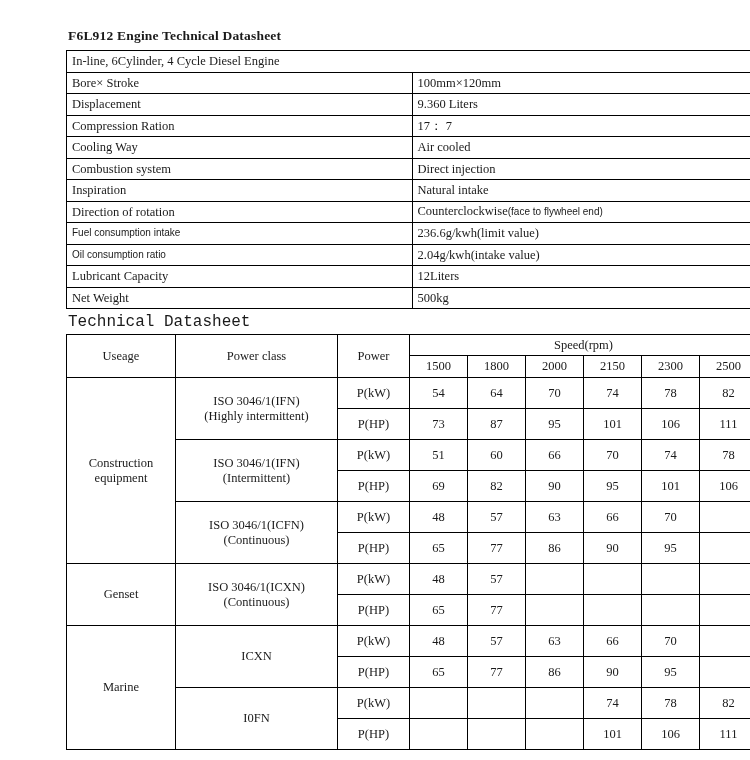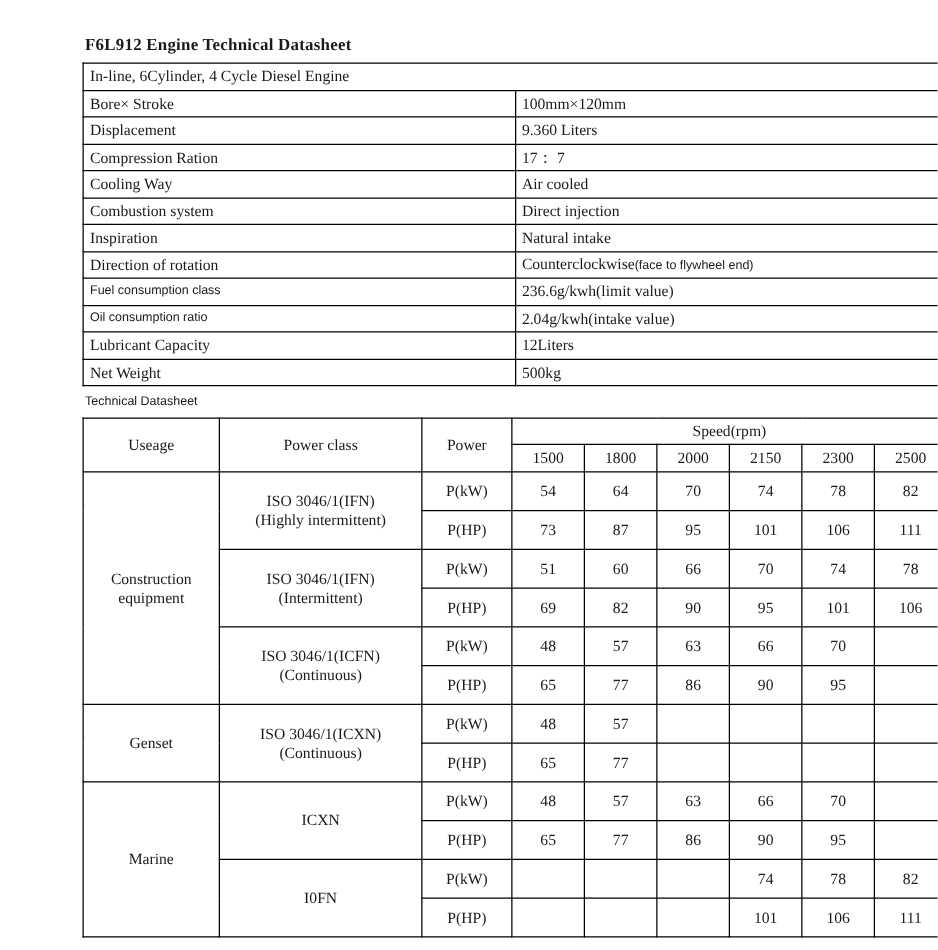--- a/index.html
+++ b/index.html
@@ -24,22 +24,22 @@
   }
   .doc-title {
     font-family: "Liberation Serif", "DejaVu Serif", serif;
     font-weight: bold;
     font-size: 13.5px;
     letter-spacing: 0.2px;
     margin: 0 0 6px 2px;
     line-height: 16px;
   }
   .caption {
-    font-family: Liberation Sans, sans-serif;
-    font-size: 10px;
+    font-family: Liberation Mono, monospace;
+    font-size: 16px;
     margin: 5px 0 4px 2px;
     line-height: 16px;
   }
 
   table {
     border-collapse: collapse;
     table-layout: fixed;
     width: 692px;
     font-size: 12.5px;
   }
@@ -118,21 +118,21 @@
         </tr>
         <tr>
           <td class="k serif">Inspiration</td>
           <td class="v serif">Natural intake</td>
         </tr>
         <tr>
           <td class="k serif">Direction of rotation</td>
           <td class="v serif"><span class="serif">Counterclockwise</span><span class="sans">(face to flywheel end)</span></td>
         </tr>
         <tr>
-          <td class="k sans">Fuel consumption class</td>
+          <td class="k sans">Fuel consumption intake</td>
           <td class="v serif">236.6g/kwh(limit value)</td>
         </tr>
         <tr>
           <td class="k sans">Oil consumption ratio</td>
           <td class="v serif">2.04g/kwh(intake value)</td>
         </tr>
         <tr>
           <td class="k serif">Lubricant Capacity</td>
           <td class="v serif">12Liters</td>
         </tr>

